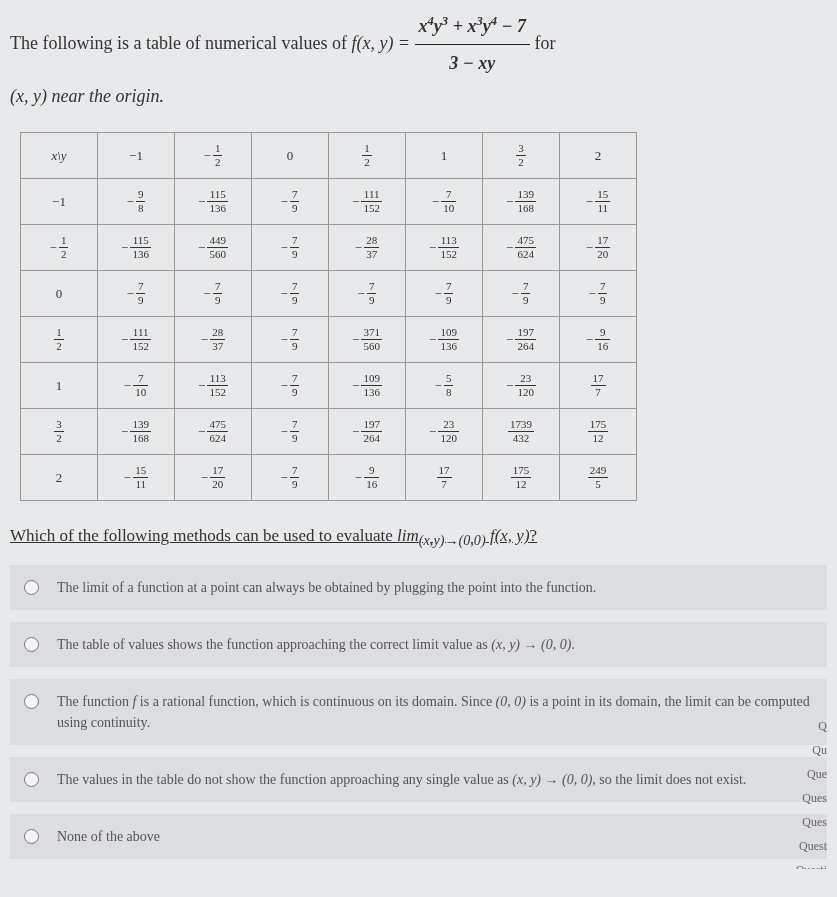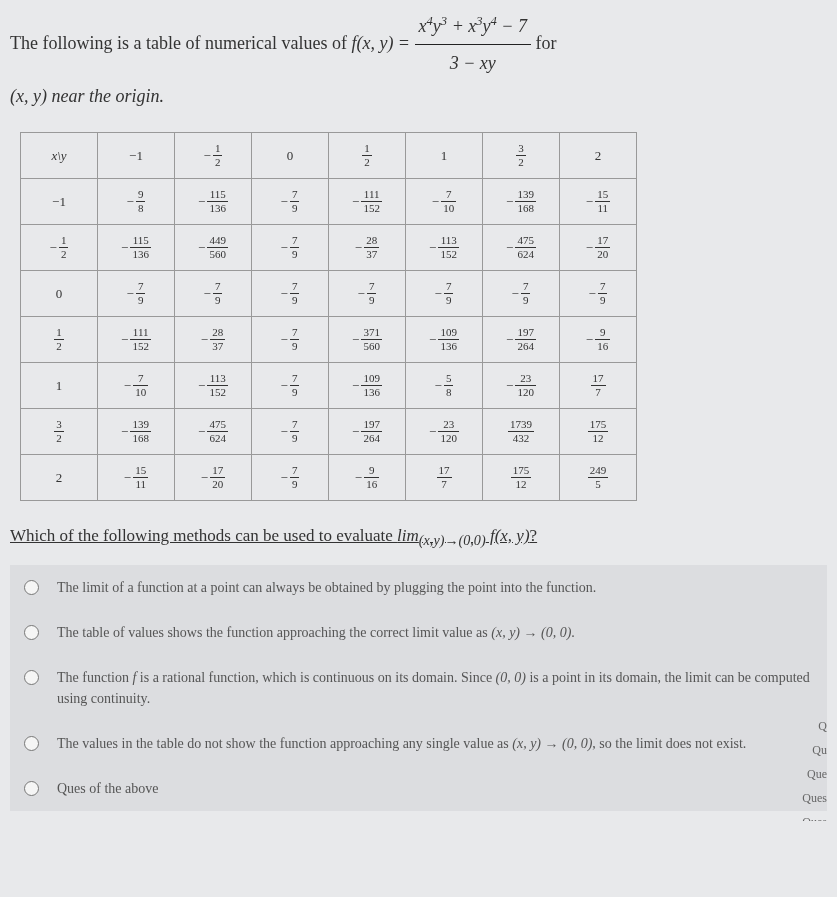--- a/index.html
+++ b/index.html
@@ -59,21 +59,21 @@
   margin-right: 2px;
 }
 .subq {
   font-size: 17px;
   margin: 10px 0 15px 0;
   text-decoration: underline;
 }
 .options {
   display: flex;
   flex-direction: column;
-  gap: 0;
+  gap: 12px;
 }
 .option {
   background: #dcdde0;
   padding: 12px 14px;
   display: flex;
   align-items: flex-start;
   gap: 18px;
   font-size: 14px;
   color: #555;
   line-height: 1.5;
@@ -95,20 +95,21 @@
   color: #666;
   text-align: right;
 }
 .side-labels div { margin: 9px 0; }
 .container { position: relative; }
 .formula-frac {
   display: inline-block;
   vertical-align: middle;
   text-align: center;
   font-size: 18px;
+  font-weight: bold;
 }
 .formula-frac .fnum {
   display: block;
   border-bottom: 1.5px solid #222;
   padding: 0 4px 2px 4px;
 }
 .formula-frac .fden {
   display: block;
   padding: 2px 4px 0 4px;
 }
@@ -234,21 +235,21 @@
   <div class="option">
     <span class="radio"></span>
     <span>The function <span class="math">f</span> is a rational function, which is continuous on its domain. Since <span class="math">(0, 0)</span> is a point in its domain, the limit can be computed using continuity.</span>
   </div>
   <div class="option">
     <span class="radio"></span>
     <span>The values in the table do not show the function approaching any single value as <span class="math">(x, y) → (0, 0)</span>, so the limit does not exist.</span>
   </div>
   <div class="option">
     <span class="radio"></span>
-    <span>Ques of the above</span>
+    <span>None of the above</span>
   </div>
 </div>
 
 <div class="side-labels">
   <div>Q</div>
   <div>Qu</div>
   <div>Que</div>
   <div>Ques</div>
   <div>Ques</div>
   <div>Quest</div>

